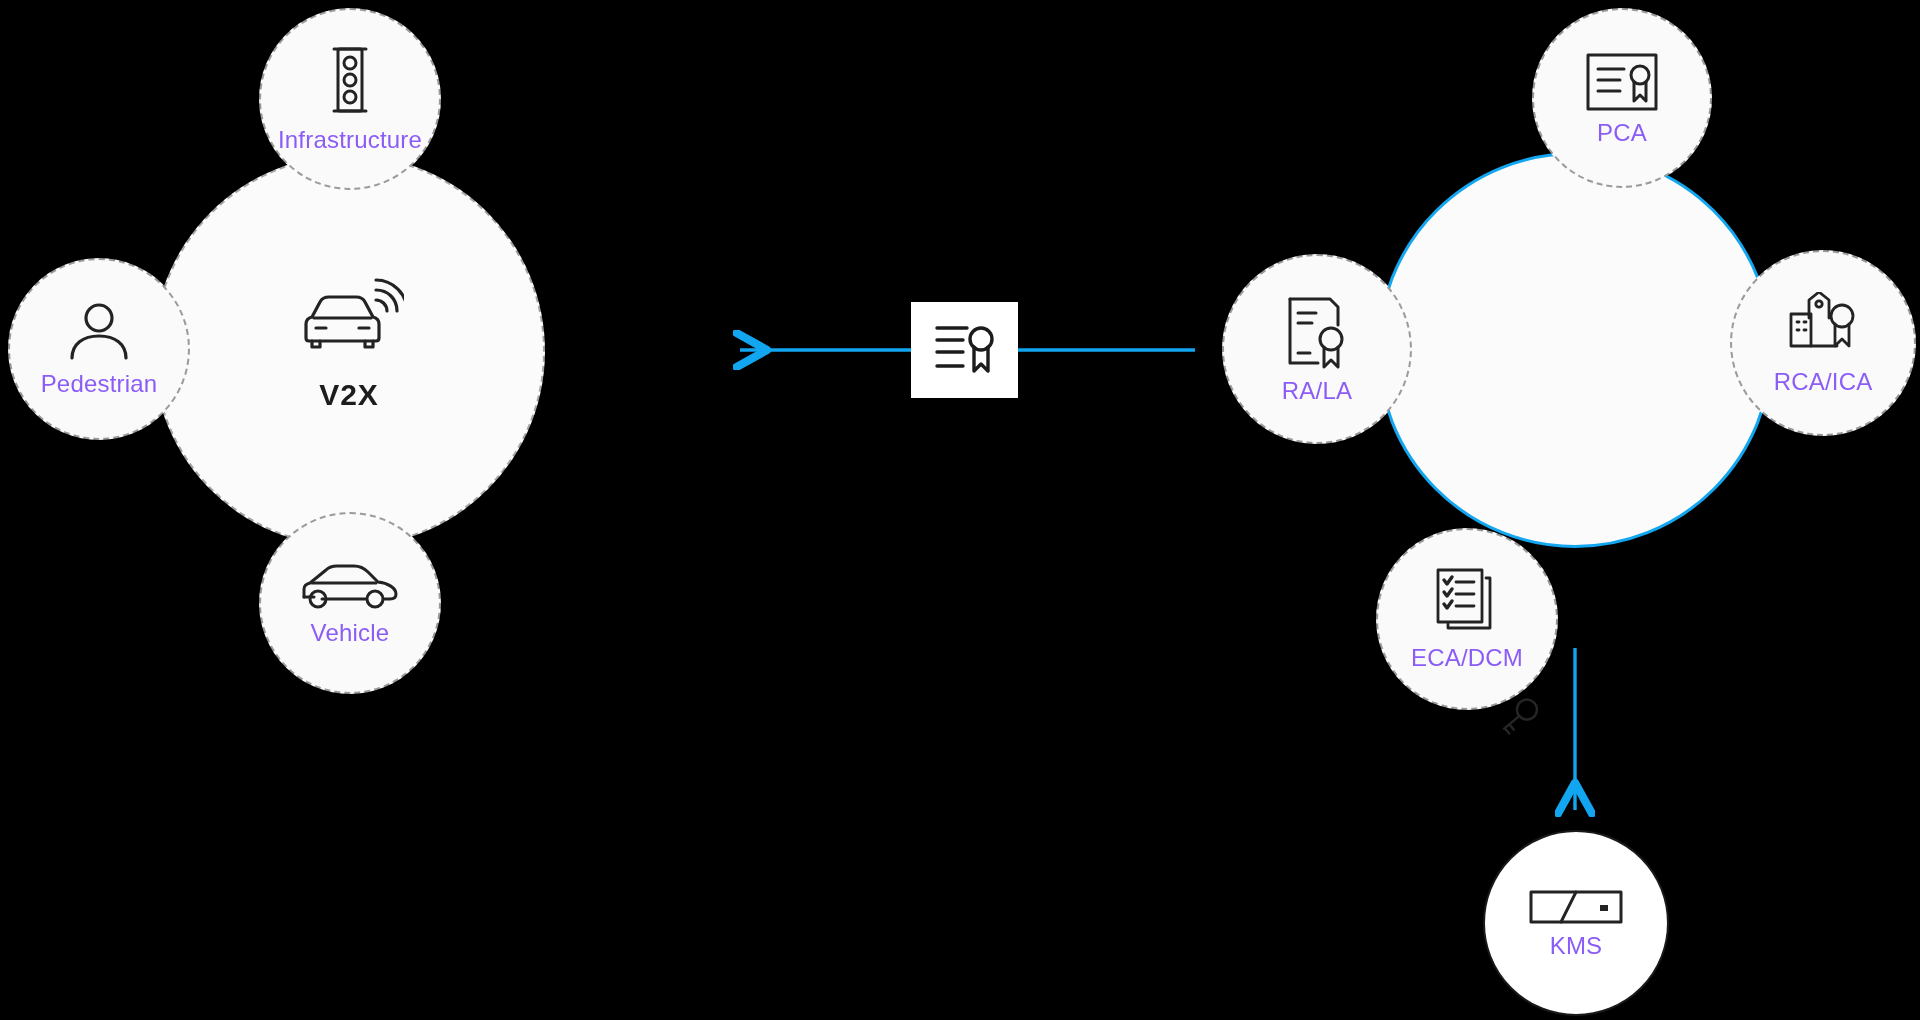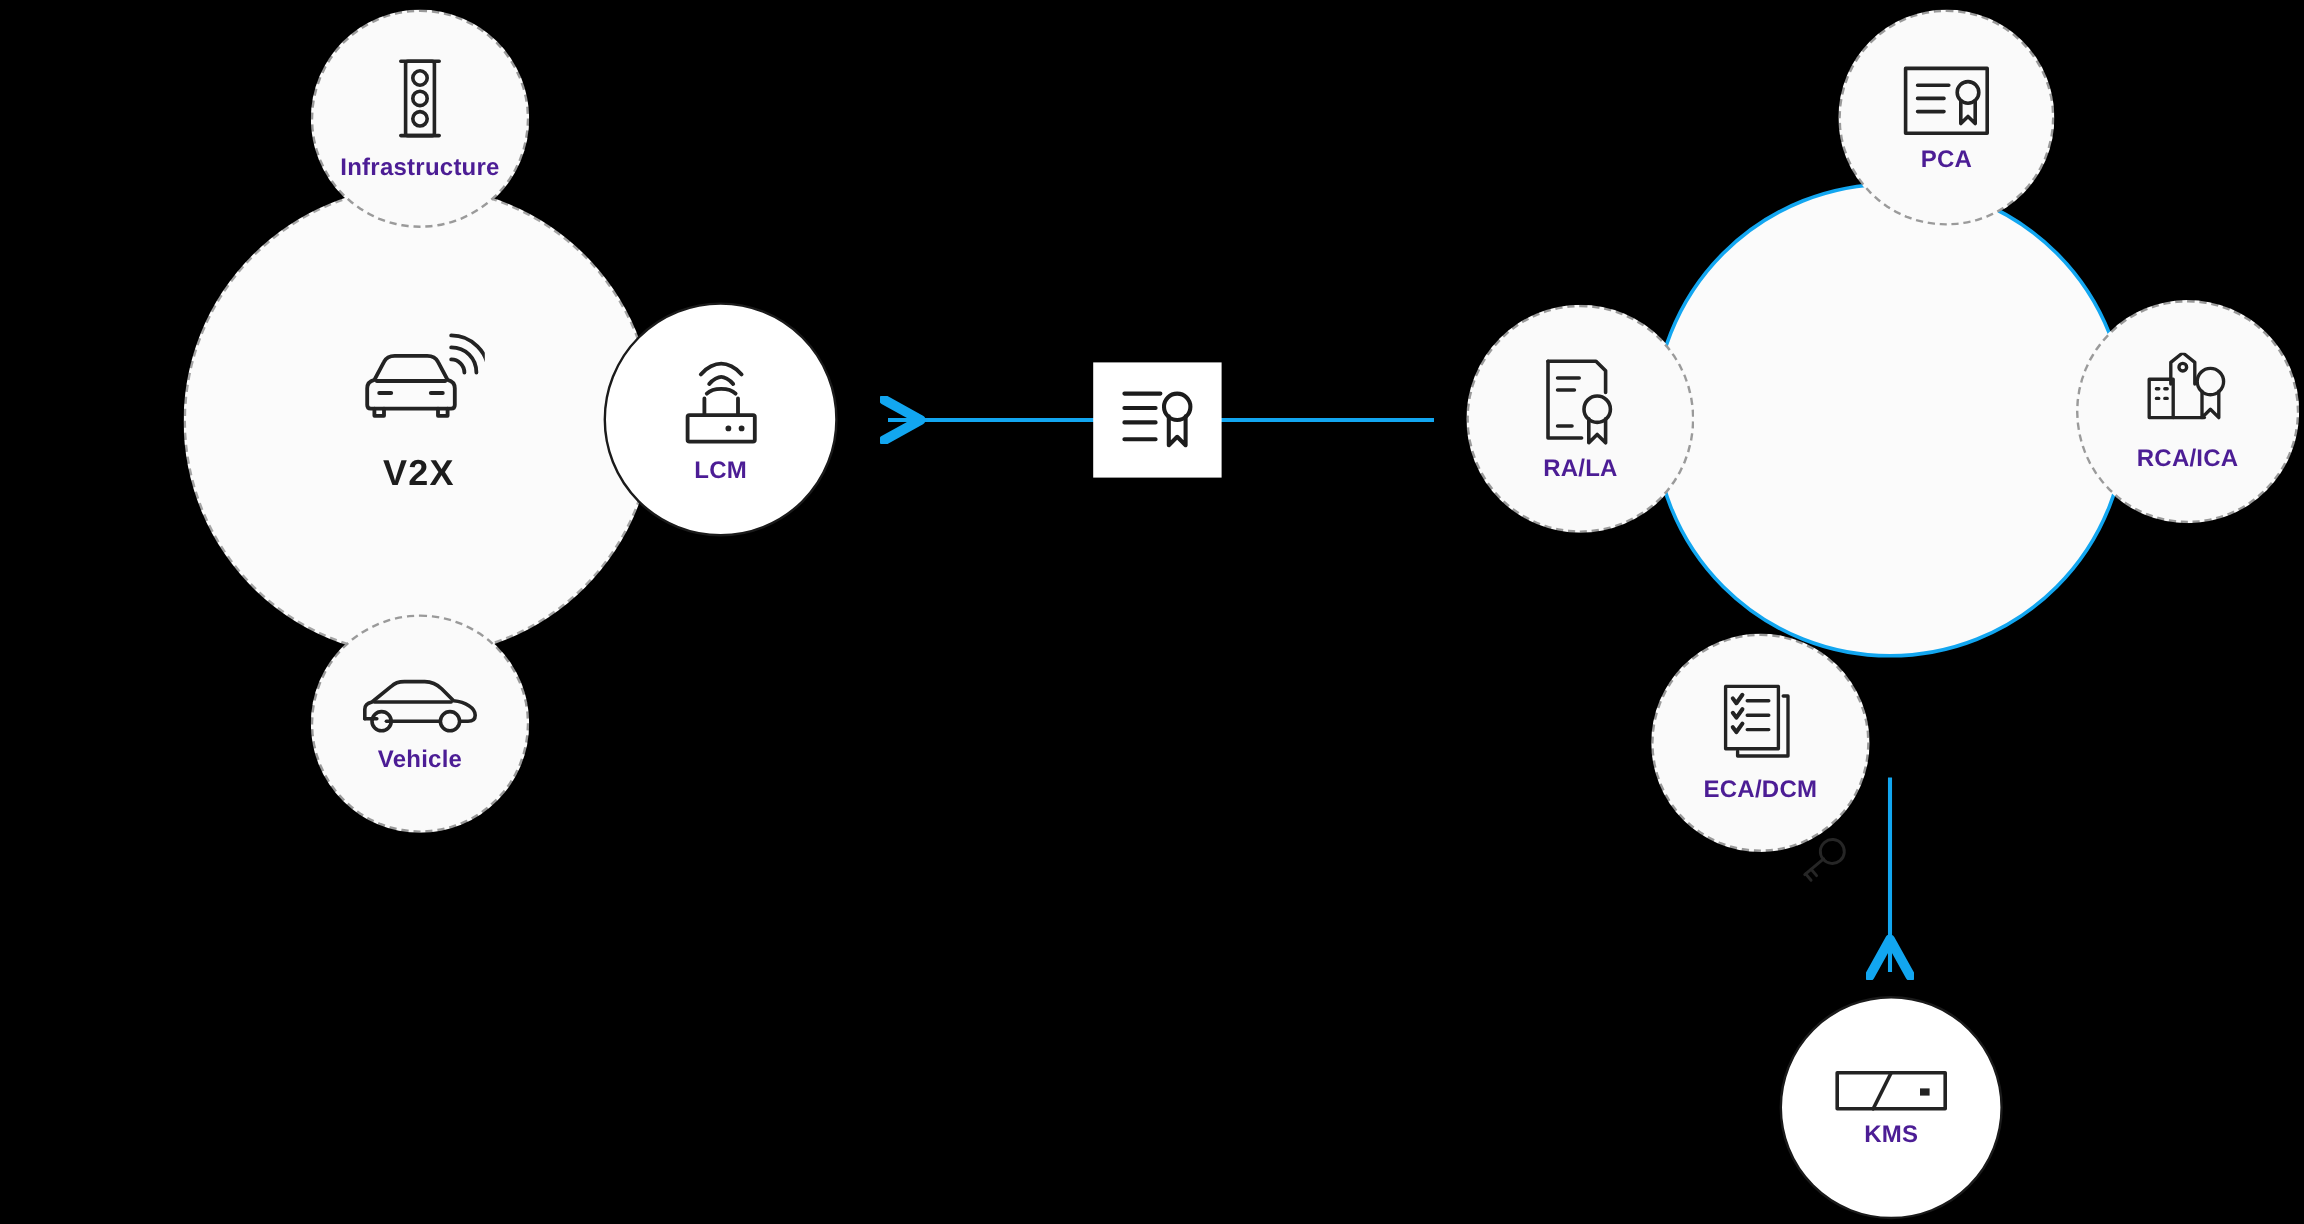--- a/index.html
+++ b/index.html
@@ -13,23 +13,22 @@
   svg#canvas{ position:absolute; left:0; top:0; width:1920px; height:1020px; }
 
   .node{
     position:absolute; border-radius:50%;
     background:#fbfbfb;
     display:flex; flex-direction:column; align-items:center; justify-content:center;
   }
   .node.dashed{ border:2px dashed #9a9a9a; background:#fafafa; }
   .node.solid { border:2.5px solid #1a1a1a; background:#ffffff; }
   .node .lbl{
-    font-size:20px; color:#4c1d95; line-height:1; margin-top:8px; white-space:nowrap;
+    font-size:24px; color:#8b5cf6; line-height:1; margin-top:8px; white-space:nowrap;
     letter-spacing:.2px;
-    font-weight:bold;
   }
   .node .ico{ display:flex; align-items:center; justify-content:center; }
 
   .hub{
     position:absolute; border-radius:50%; background:#fbfbfb;
   }
   .hub.plain{ border:2px dashed rgba(150,150,150,.85); }
   .hub.ringed{ border:3px solid #12a6f0; }
   .hub-content{
     position:absolute; left:50%; top:50%; transform:translate(-50%,-50%);
@@ -113,53 +112,48 @@
           <circle cx="22" cy="17" r="6"></circle>
           <circle cx="22" cy="34" r="6"></circle>
           <circle cx="22" cy="51" r="6"></circle>
           <path d="M6,3 L38,3 M6,65 L38,65"></path>
         </g>
       </svg>
     </span>
     <span class="lbl">Infrastructure</span>
   </div>
 
+  <div class="node dashed" style="left:8px; top:258px; width:182px; height:182px;">
+    <span class="ico">
+      <svg width="66" height="62" viewBox="0 0 66 62">
+        <g fill="none" stroke="#232323" stroke-width="3.2" stroke-linecap="round" stroke-linejoin="round">
+          <circle cx="33" cy="16" r="13"></circle>
+          <path d="M6,56 C6,42 17,34 33,34 C49,34 60,42 60,56"></path>
+        </g>
+      </svg>
+    </span>
+    <span class="lbl">Pedestrian</span>
+  </div>
 
   <div class="node dashed" style="left:259px; top:512px; width:182px; height:182px;">
     <span class="ico">
       <svg width="100" height="52" viewBox="0 0 100 52">
         <g fill="none" stroke="#232323" stroke-width="3" stroke-linecap="round" stroke-linejoin="round">
           <path d="M4,36 L4,28 C4,25 6,23 10,22 L26,9 C29,6 32,5 37,5 L54,5 C60,5 64,7 68,11 L78,21 C88,22 96,27 96,33 C96,37 93,38 90,38 L84,38"></path>
           <path d="M22,38 L66,38"></path>
           <path d="M4,36 L14,36"></path>
           <circle cx="18" cy="38" r="8"></circle>
           <circle cx="75" cy="38" r="8"></circle>
           <path d="M12,22 L76,22"></path>
         </g>
       </svg>
     </span>
     <span class="lbl">Vehicle</span>
   </div>
 
-  <div class="node solid" style="left:503px; top:252px; width:195px; height:195px;">
-    <span class="ico">
-      <svg width="76" height="76" viewBox="0 0 76 76">
-        <g fill="none" stroke="#232323" stroke-width="3.2" stroke-linecap="round" stroke-linejoin="round">
-          <path d="M28,22 C31,18 36,16 38,16 C40,16 45,18 48,22"></path>
-          <path d="M21,14 C26,8 33,5 38,5 C43,5 50,8 55,14"></path>
-          <path d="M26,30 C29,27 34,26 38,26 C42,26 47,27 50,30"></path>
-          <path d="M24,34 L24,48 M52,34 L52,48"></path>
-          <rect x="10" y="48" width="56" height="22" rx="1.5"></rect>
-          <circle cx="44" cy="59" r="2.4" fill="#232323" stroke="none"></circle>
-          <circle cx="55" cy="59" r="2.4" fill="#232323" stroke="none"></circle>
-        </g>
-      </svg>
-    </span>
-    <span class="lbl">LCM</span>
-  </div>
 
   <div class="cert-badge" style="left:911px; top:302px; width:107px; height:96px;">
     <svg width="72" height="64" viewBox="0 0 72 64">
       <g fill="none" stroke="#1c1c1c" stroke-width="3.4" stroke-linecap="round" stroke-linejoin="round">
         <path d="M8,10 L38,10 M8,22 L34,22 M8,34 L34,34 M8,48 L34,48"></path>
         <circle cx="52" cy="21" r="11"></circle>
         <path d="M45,29 L45,53 L52,46 L59,53 L59,29"></path>
       </g>
     </svg>
   </div>

